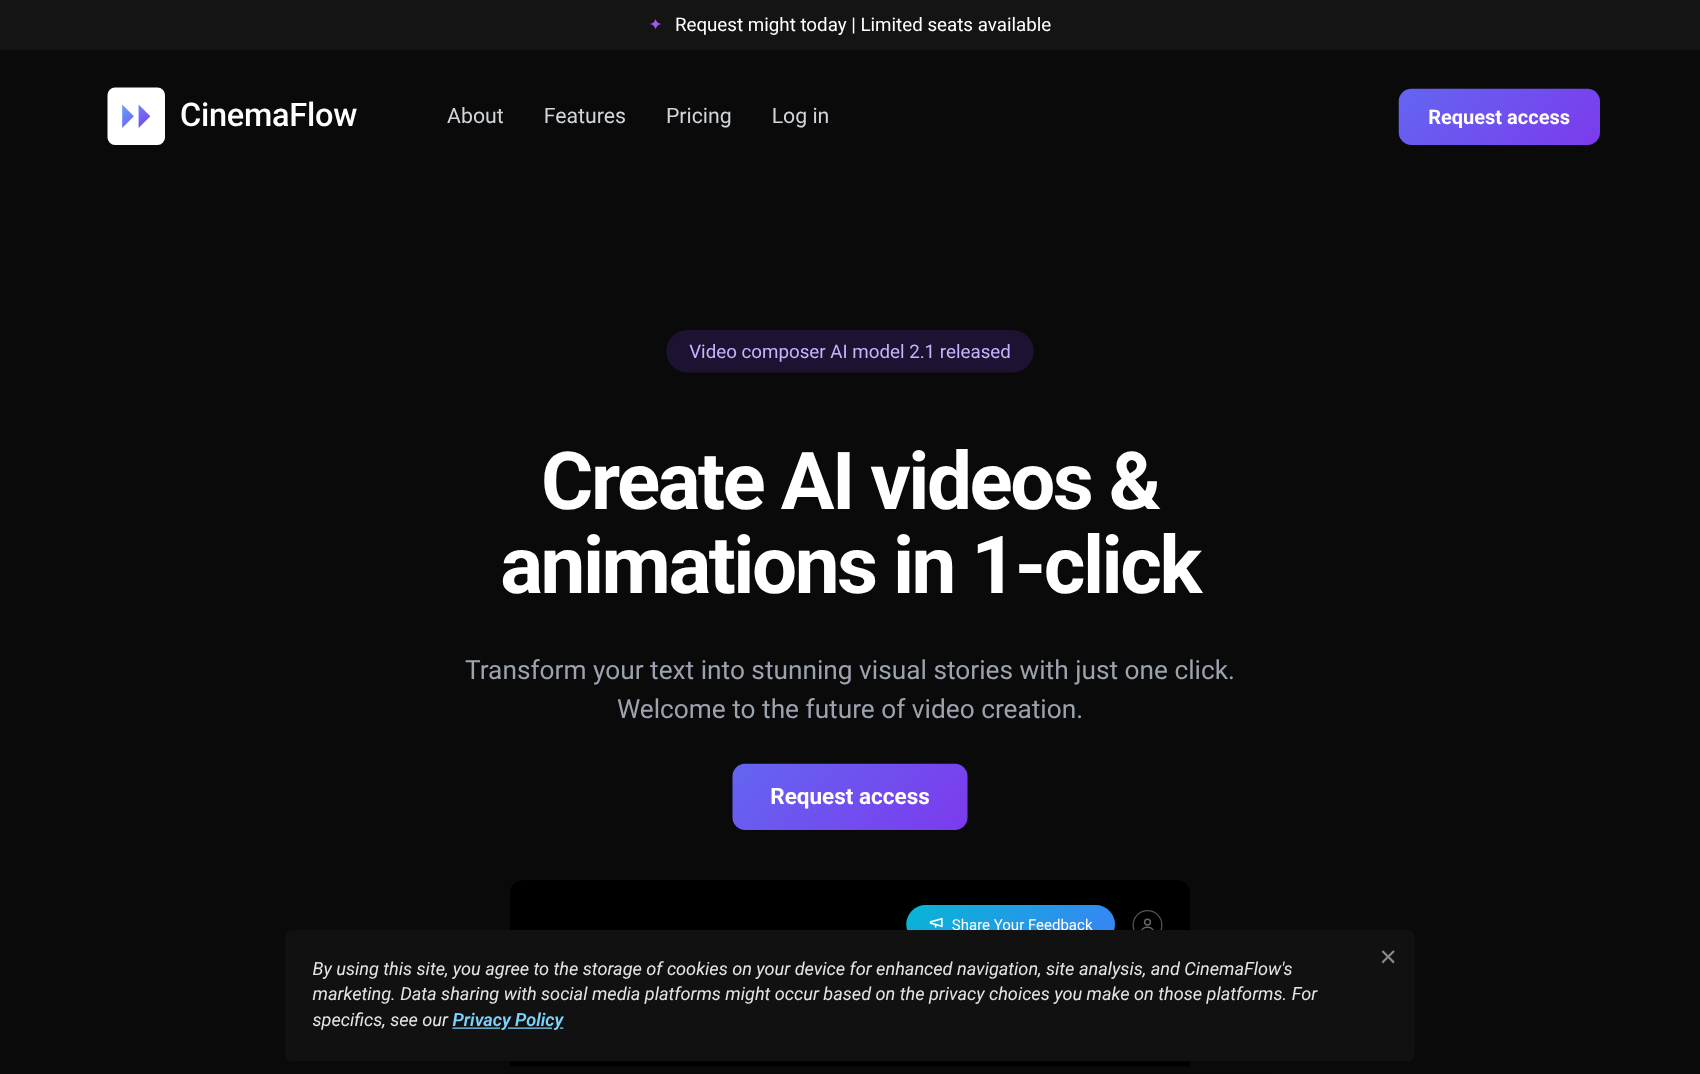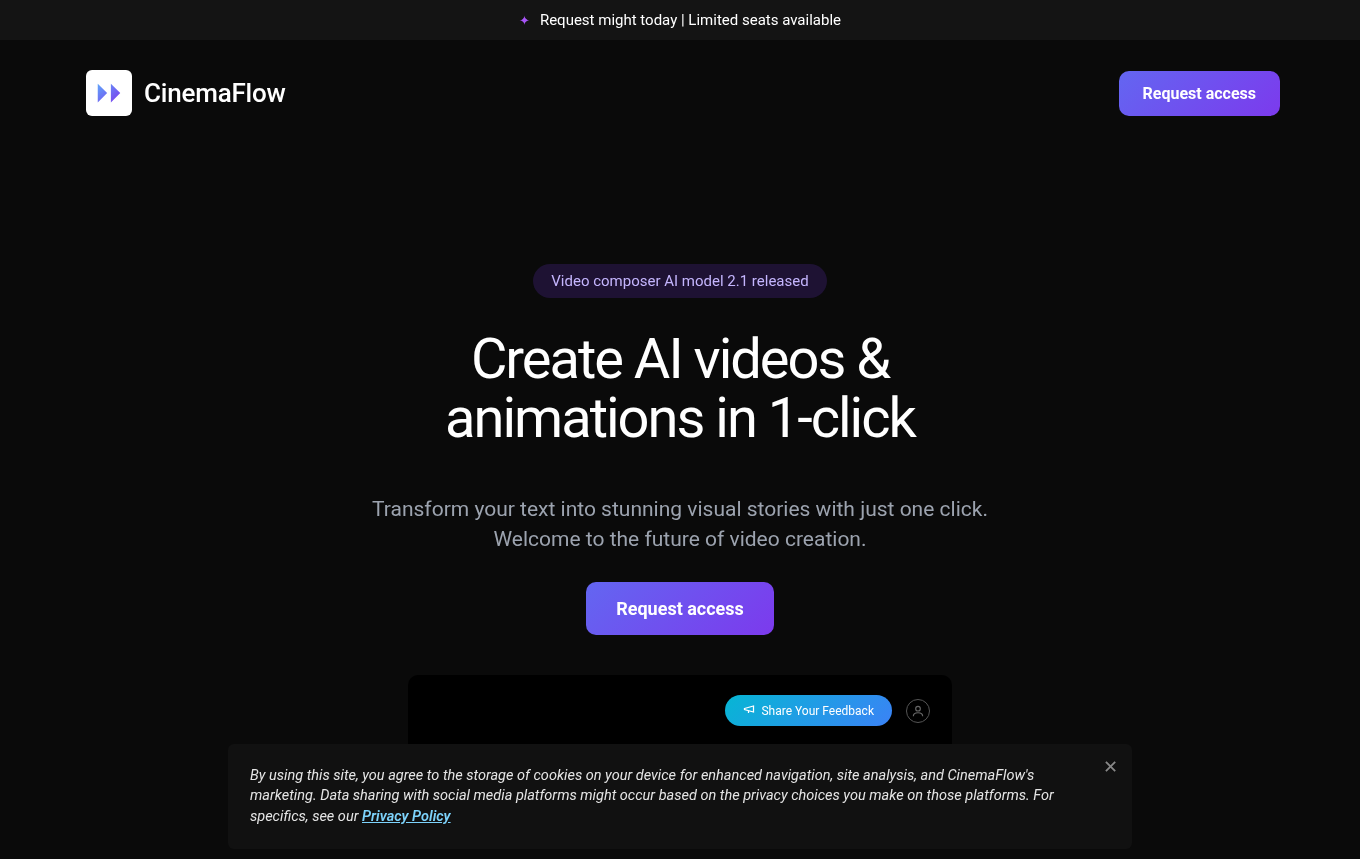--- a/index.html
+++ b/index.html
@@ -76,28 +76,28 @@
   text-align: center;
   padding: 118px 40px 0;
 }
 .pill {
   display: inline-block;
   background: rgba(124, 58, 237, 0.18);
   color: #c4b5fd;
   font-size: 15px;
   padding: 8px 18px;
   border-radius: 999px;
-  margin-bottom: 32px;
+  margin-bottom: 54px;
 }
 .hero h1 {
-  font-size: 56px;
-  font-weight: 400;
+  font-size: 64px;
+  font-weight: 700;
   line-height: 1.05;
   letter-spacing: -2px;
-  margin-bottom: 46px;
+  margin-bottom: 36px;
   white-space: pre-line;
 }
 .hero .sub {
   color: #9ca3af;
   font-size: 21px;
   line-height: 1.45;
   white-space: pre-line;
   margin-bottom: 28px;
 }
 .hero .btn-primary {
@@ -199,20 +199,26 @@
             <stop offset="0%" stop-color="#60a5fa"></stop>
             <stop offset="100%" stop-color="#7c3aed"></stop>
           </linearGradient>
         </defs>
         <path d="M4 6 L14 16 L4 26 Z M18 6 L28 16 L18 26 Z" fill="url(#lg)"></path>
       </svg>
     </div>
     <span class="logo-text">CinemaFlow</span>
   </div>
 
+  <nav class="nav">
+    <a>About</a>
+    <a>Features</a>
+    <a>Pricing</a>
+    <a>Log in</a>
+  </nav>
 
   <div class="spacer"></div>
 
   <button class="btn-primary">Request access</button>
 </header>
 
 <section class="hero">
   <div class="pill">Video composer AI model 2.1 released</div>
   <h1>Create AI videos &amp;
 animations in 1-click</h1>

